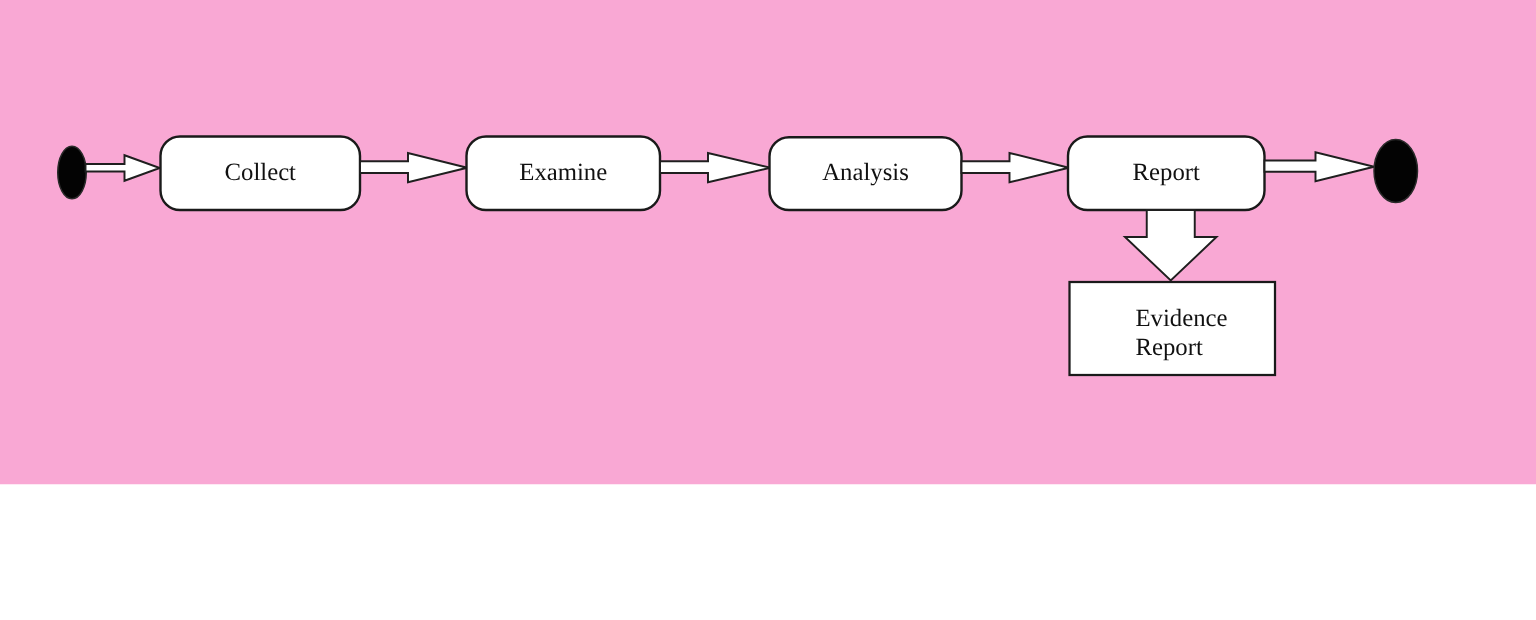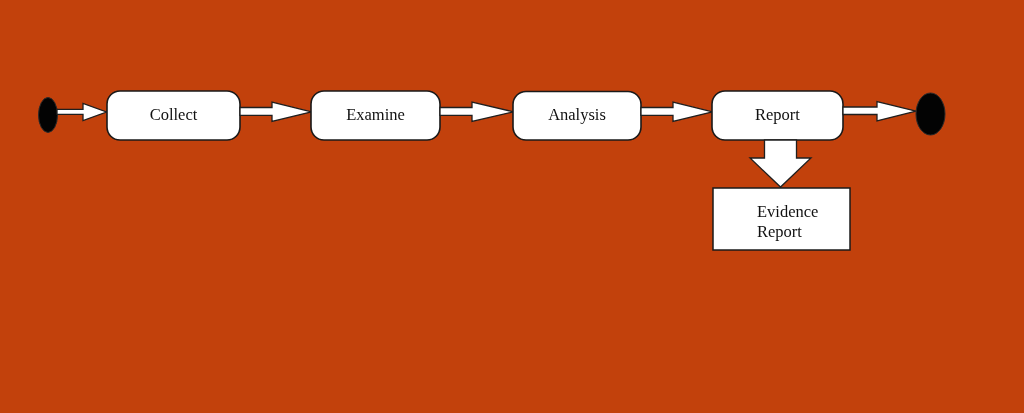--- a/index.html
+++ b/index.html
@@ -3,22 +3,22 @@
 <meta charset="utf-8">
 <style>
   html, body {
     margin: 0;
     padding: 0;
     background: #ffffff;
   }
   .canvas {
     position: relative;
     width: 1024px;
-    height: 413px;
-    background: #c2410c;
+    height: 323px;
+    background: #f9a8d4;
     overflow: hidden;
   }
   svg {
     display: block;
   }
   .activity-box {
     fill: #ffffff;
     stroke: #1a1a1a;
     stroke-width: 1.6;
   }

